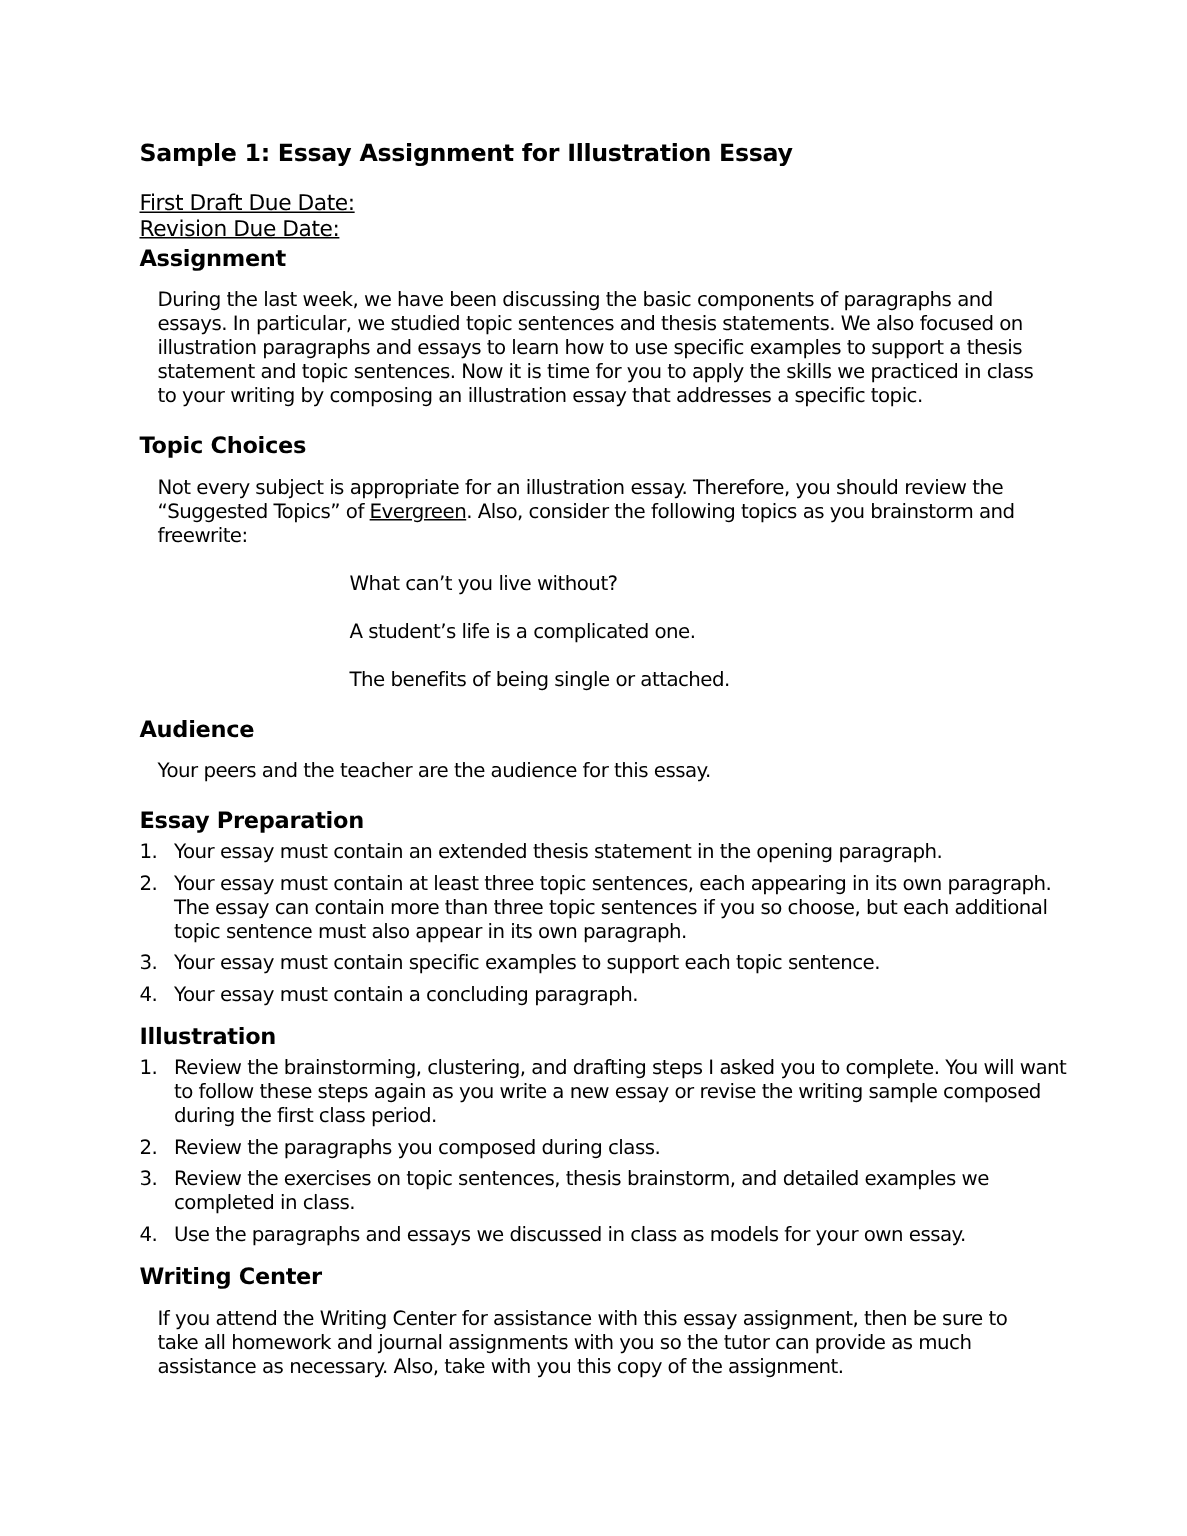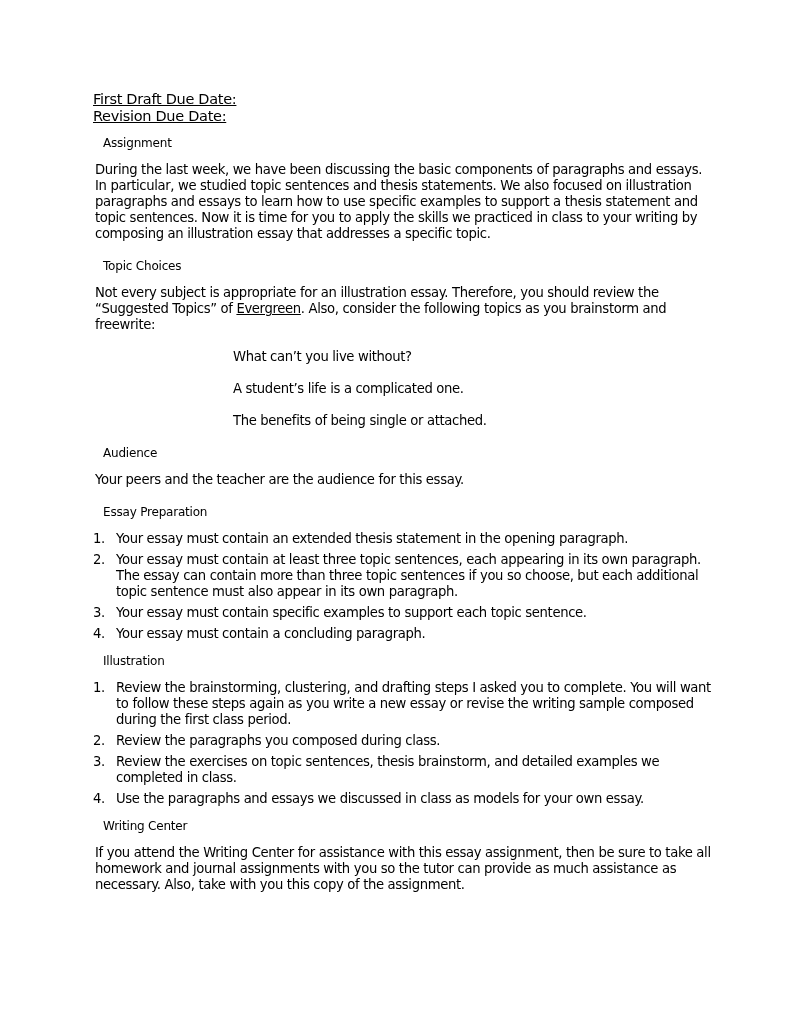--- a/index.html
+++ b/index.html
@@ -3,36 +3,37 @@
   <meta charset="utf-8">
   <style>
     html, body { margin: 0; padding: 0; background: #ffffff; }
     body { width: 791px; height: 1024px; position: relative; overflow: hidden; color: #000; }
     .page { position: absolute; left: 0; top: 0; width: 791px; height: 1024px; background: #fff; }
     .content { position: absolute; left: 93px; top: 91px; width: 620px;
       font-family: "DejaVu Sans", sans-serif; font-size: 13.2px; line-height: 16px; letter-spacing: -0.35px; }
     .title { font-weight: bold; font-size: 15.8px; line-height: 22px; margin: 0 0 15px 0; letter-spacing: -0.2px; }
     .due { font-size: 14.5px; line-height: 17px; text-decoration: underline; margin: 0; letter-spacing: -0.3px; }
     .due-block { margin-bottom: 2px; }
-    h2 { font-weight: normal; font-size: 12px; line-height: 17px; margin: 10px; letter-spacing: -0.2px; }
-    p { margin: 2px; }
+    h2 { font-weight: bold; font-size: 15px; line-height: 17px; margin: 0; letter-spacing: -0.2px; }
+    p { margin: 12px; }
     .section { margin-bottom: 16px; }
     .u { text-decoration: underline; }
     .topics { margin-left: 140px; margin-top: 16px; }
     .topics div { margin-bottom: 16px; }
     ol { margin: 5px 0 0 0; padding: 0; list-style: none; }
     ol li { position: relative; padding-left: 23px; margin-bottom: 5px; }
     ol li .num { position: absolute; left: 0; top: 0; }
   </style>
 </head>
 <body>
 
 <div class="page">
   <div class="content">
 
+    <div class="title">Sample 1: Essay Assignment for Illustration Essay</div>
 
     <div class="due-block">
       <p class="due">First Draft Due Date:</p>
       <p class="due">Revision Due Date:</p>
     </div>
 
     <div class="section">
       <h2>Assignment</h2>
       <p>During the last week, we have been discussing the basic components of paragraphs and essays.  In particular, we studied topic sentences and thesis statements.  We also focused on illustration paragraphs and essays to learn how to use specific examples to support a thesis statement and topic sentences.  Now it is time for you to apply the skills we practiced in class to your writing by composing an illustration essay that addresses a specific topic.</p>
     </div>

